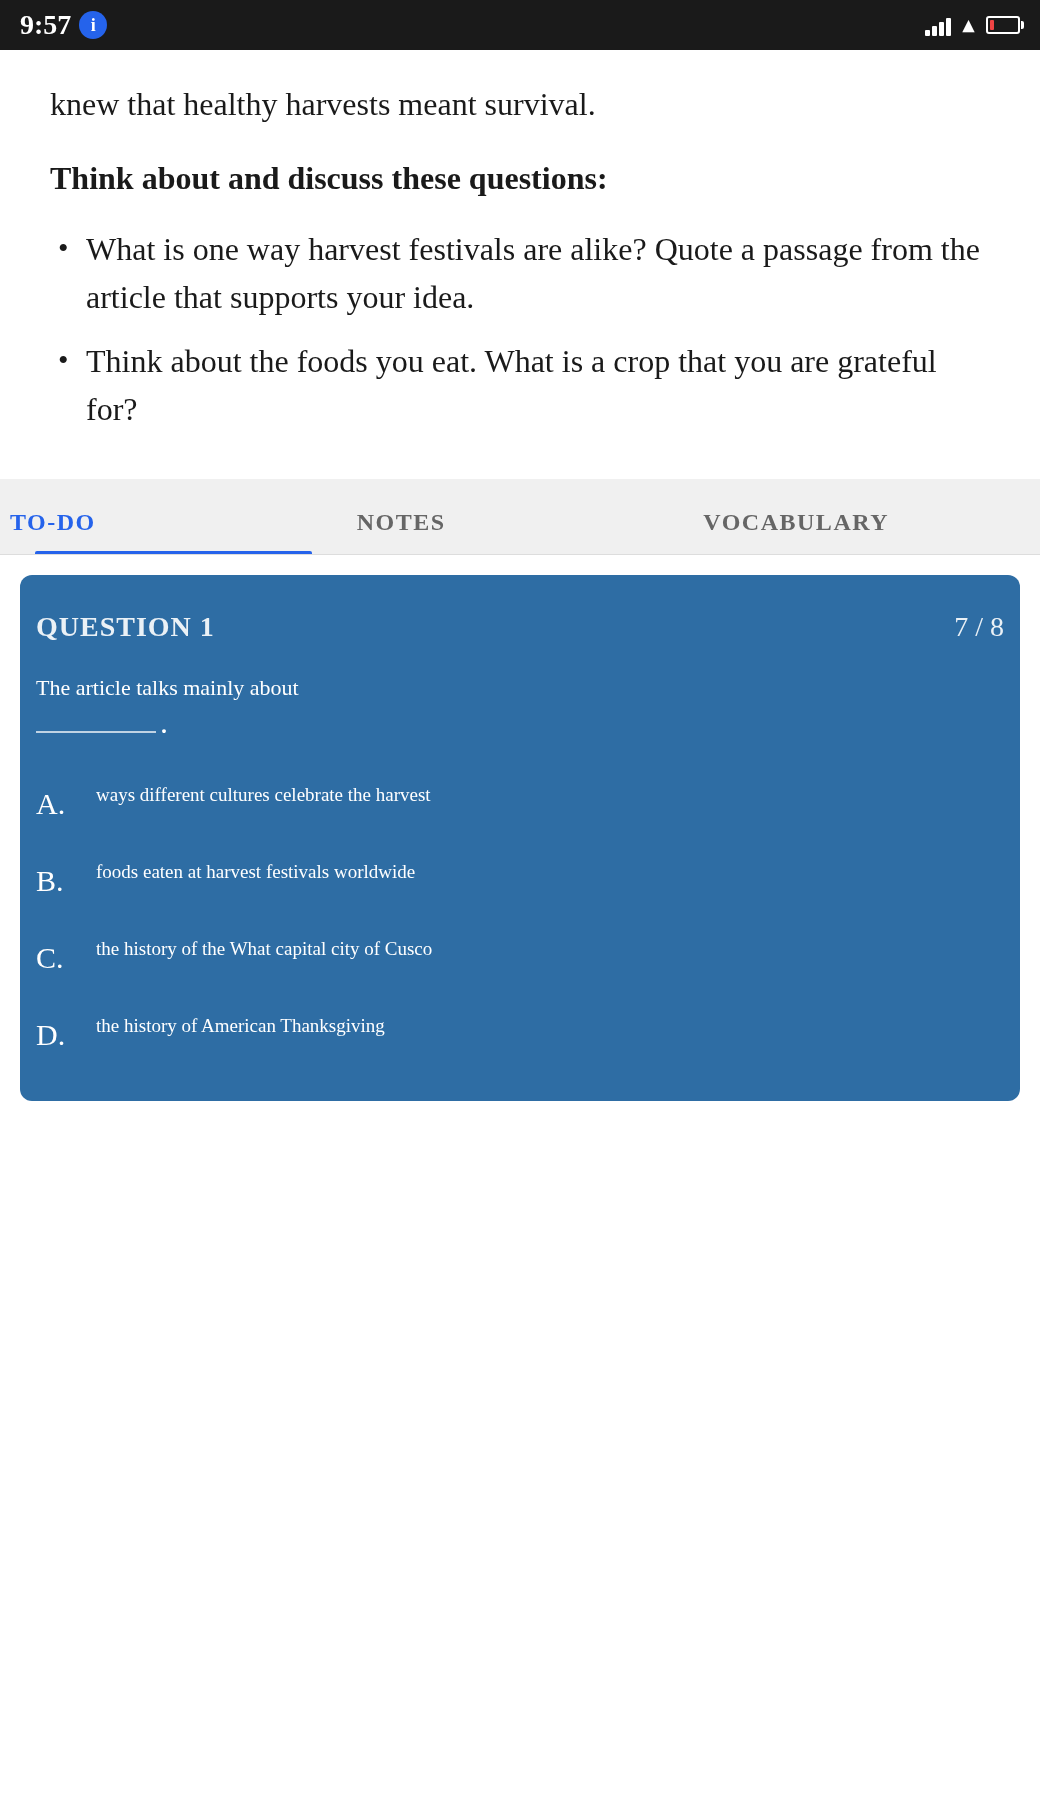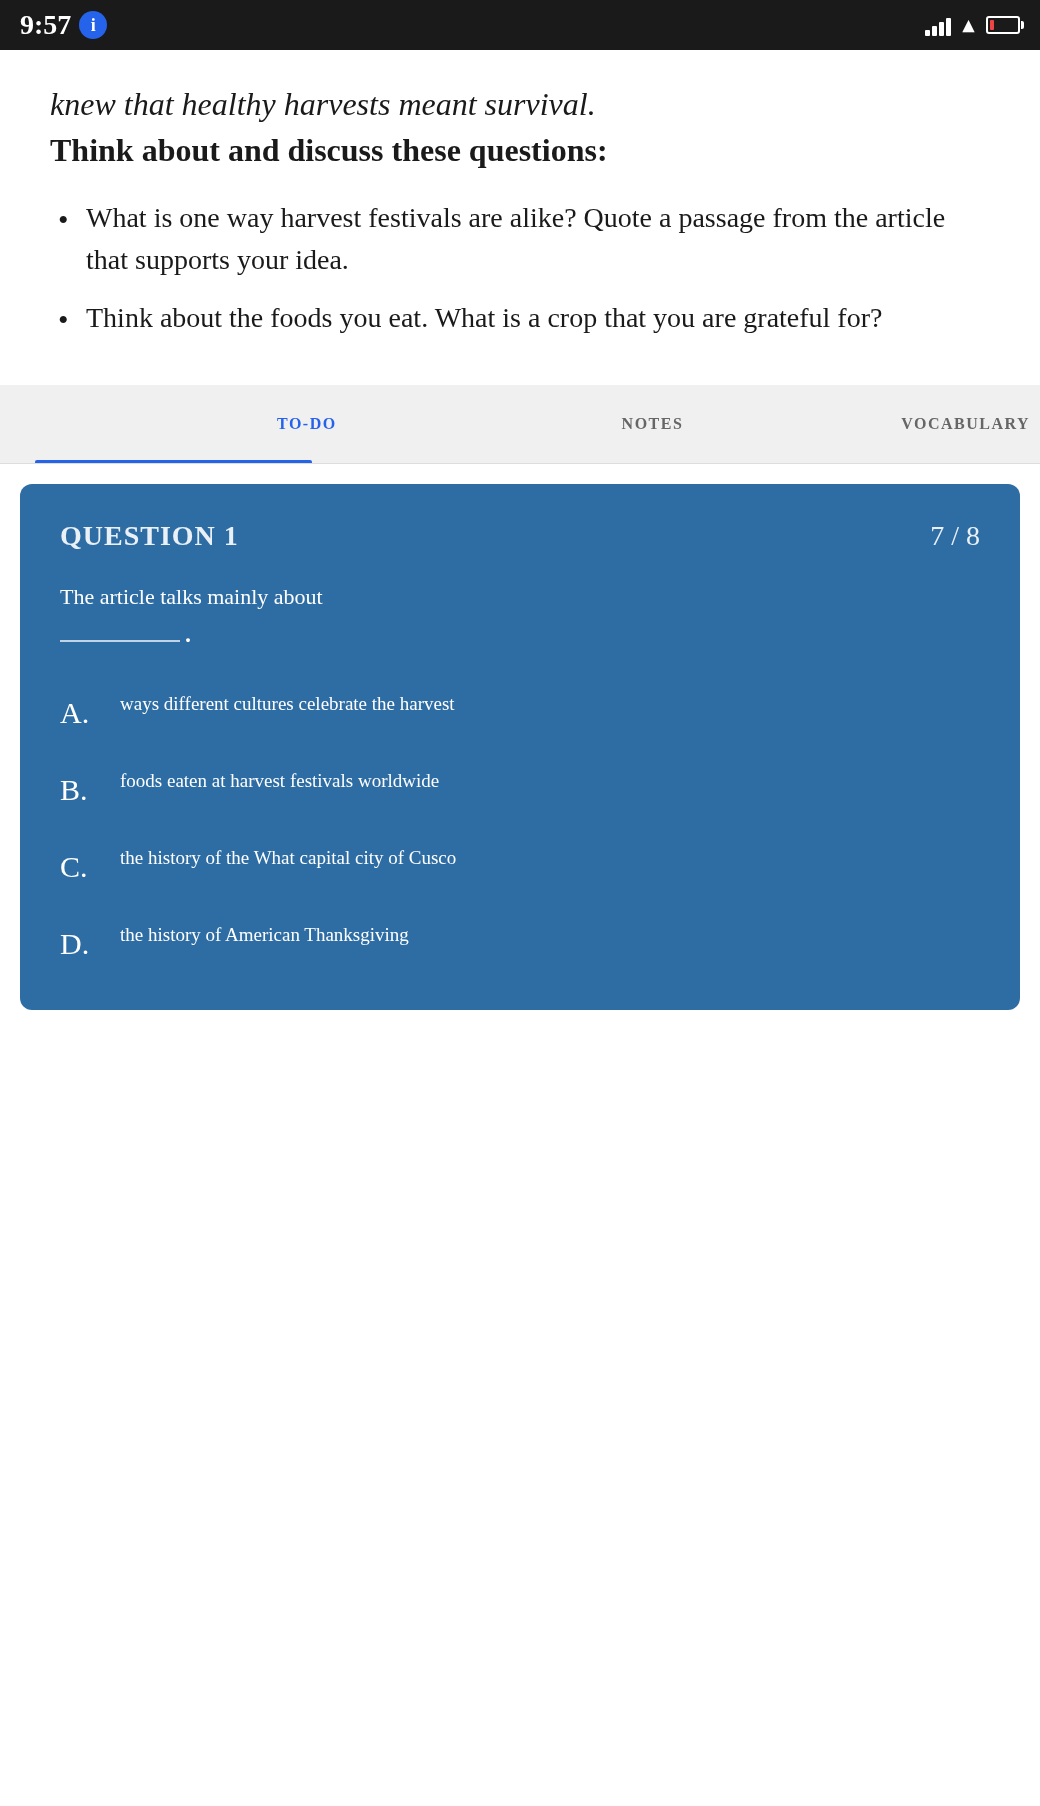--- a/index.html
+++ b/index.html
@@ -112,38 +112,38 @@
     
     .article-section {
       background: #ffffff;
       padding: 30px 50px 30px 50px;
     }
 
     .article-text {
       font-size: 32px;
       line-height: 1.5;
       color: #1a1a1a;
-      font-style: italic;
+      margin-bottom: 28px;
     }
 
     .discussion-heading {
       font-size: 32px;
       font-weight: bold;
       color: #1a1a1a;
       margin-bottom: 24px;
       line-height: 1.4;
     }
 
     .discussion-list {
       list-style: none;
       padding: 0;
     }
 
     .discussion-list li {
-      font-size: 28px;
+      font-size: 32px;
       line-height: 1.5;
       color: #1a1a1a;
       padding-left: 36px;
       position: relative;
       margin-bottom: 16px;
     }
 
     .discussion-list li::before {
       content: '•';
       position: absolute;
@@ -156,23 +156,23 @@
     .tabs-bar {
       background: #f0f0f0;
       display: flex;
       align-items: stretch;
       border-bottom: 1px solid #ddd;
       padding-top: 8px;
     }
 
     .tab {
       flex: 1;
-      text-align: right;
-      padding: 22px 10px 30px;
-      font-size: 16px;
+      text-align: left;
+      padding: 22px 10px 18px;
+      font-size: 24px;
       font-weight: 600;
       letter-spacing: 1.5px;
       color: #666;
       cursor: pointer;
       position: relative;
     }
 
     .tab.active {
       color: #2563eb;
     }
@@ -186,21 +186,21 @@
       height: 3px;
       background: #2563eb;
       border-radius: 2px 2px 0 0;
     }
 
     
     .question-card {
       background: #2e6da4;
       margin: 20px;
       border-radius: 12px;
-      padding: 36px 40px 40px;
+      padding: 36px 16px 40px;
       color: white;
     }
 
     .question-header {
       display: flex;
       justify-content: space-between;
       align-items: center;
       margin-bottom: 28px;
     }
 

